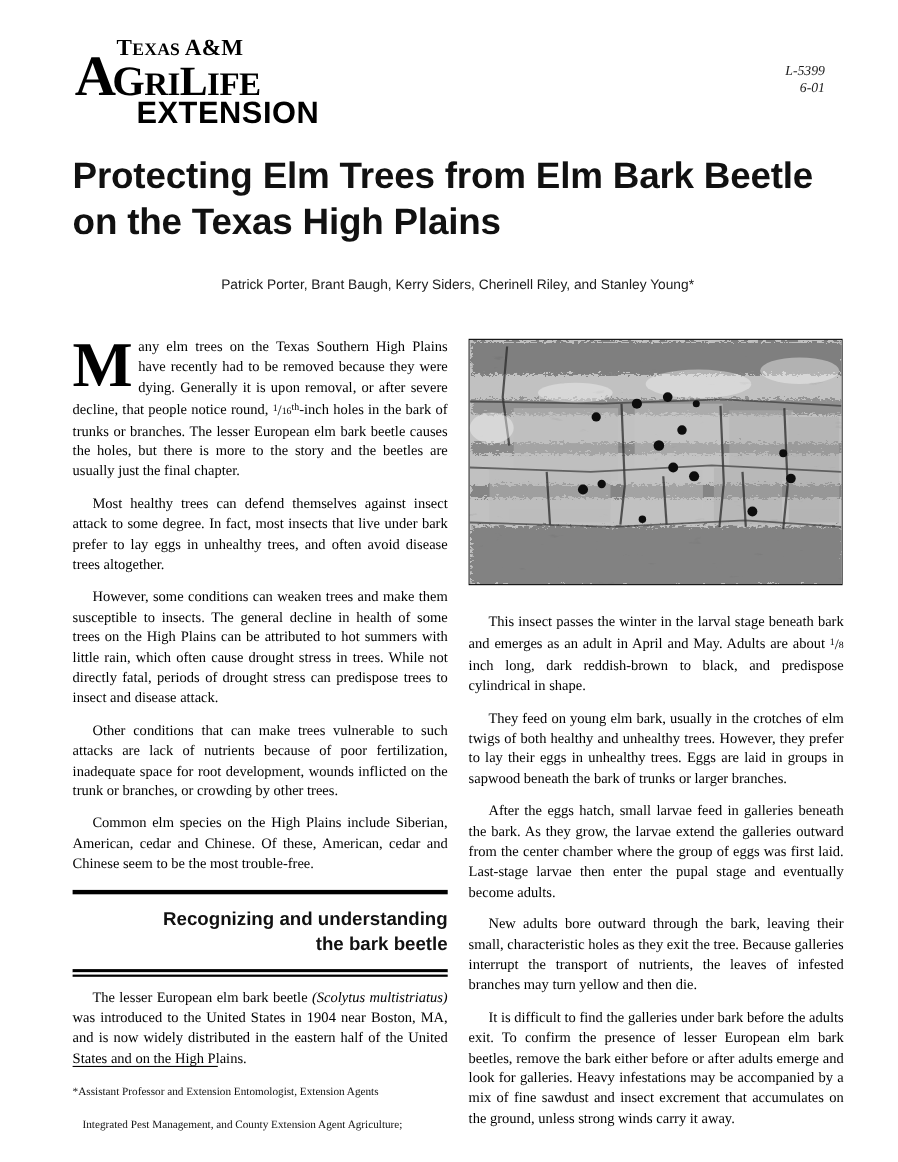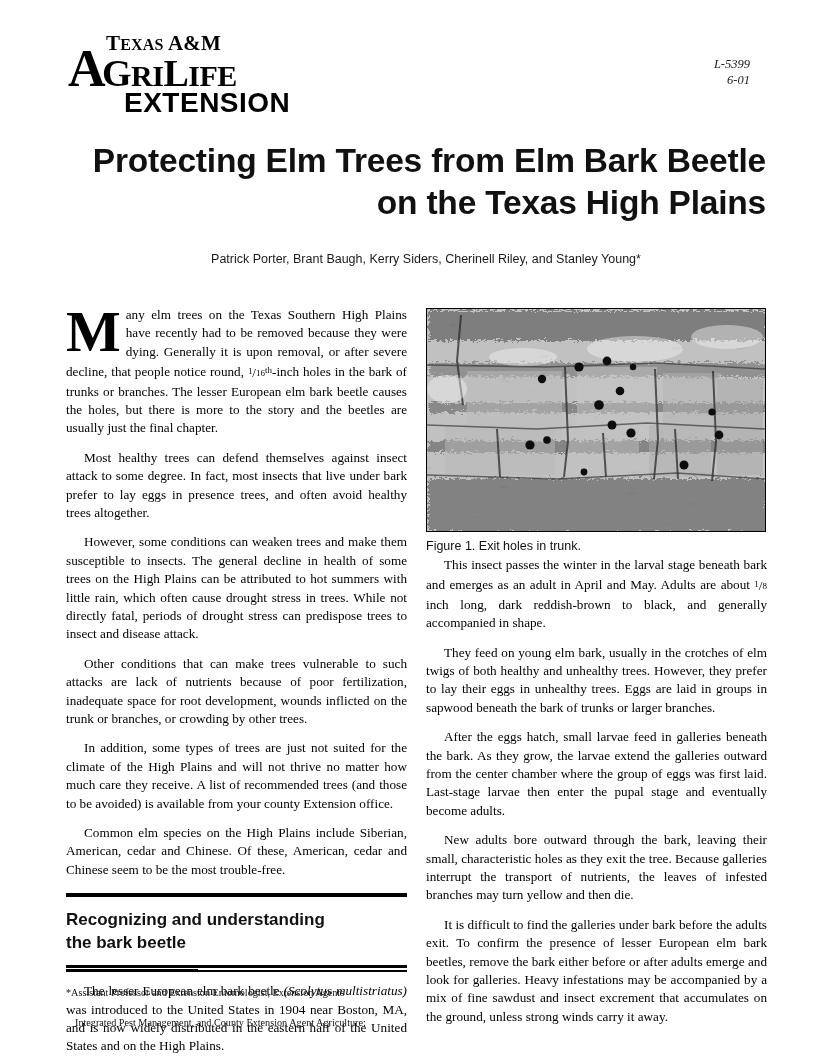--- a/index.html
+++ b/index.html
@@ -51,27 +51,26 @@
     left: 66px;
     top: 140px;
     width: 700px;
     font-family: "Liberation Sans Narrow", "Liberation Sans", sans-serif;
     font-stretch: condensed;
     font-weight: 600;
     font-size: 33.5px;
     line-height: 42px;
     letter-spacing: -0.2px;
     color: #111;
-    text-align: right;
   }
   .title-line { display: block; white-space: nowrap; }
 
   .byline {
     position: absolute;
-    left: 76px;
+    left: 66px;
     top: 252px;
     width: 700px;
     text-align: center;
     font-family: "Liberation Sans Narrow", "Liberation Sans", sans-serif;
     font-stretch: condensed;
     font-size: 12.5px;
     color: #1a1a1a;
   }
 
   
@@ -174,21 +173,21 @@
     height: 2px;
     background: #000;
     width: 100%;
   }
   .section-title {
     font-family: "Liberation Sans Narrow", "Liberation Sans", sans-serif;
     font-stretch: condensed;
     font-weight: 700;
     font-size: 17px;
     line-height: 23px;
-    text-align: left;
+    text-align: right;
     padding: 11px 0 11px 0;
     color: #111;
   }
 
   
   .footnote {
     position: absolute;
     left: 66px;
     top: 969px;
     width: 341px;
@@ -235,24 +234,23 @@
 </div>
 
 <div class="byline">Patrick Porter, Brant Baugh, Kerry Siders, Cherinell Riley, and Stanley Young*</div>
 
 <div class="col col-left">
 
   <p class="dropcap-para">
     <span class="dropcap">M</span><span>any elm trees on the Texas Southern High Plains have recently had to be removed because they were dying. Generally it is upon removal, or after severe decline, that people notice round, </span><span class="frac"><sup>1</sup>/<sub>16</sub></span><span class="sup-th">th</span><span>-inch holes in the bark of trunks or branches. The lesser European elm bark beetle causes the holes, but there is more to the story and the beetles are usually just the final chapter.</span>
   </p>
 
-  <p>Most healthy trees can defend themselves against insect attack to some degree. In fact, most insects that live under bark prefer to lay eggs in presence trees, and often avoid healthy trees altogether.</p>
+  <p>Most healthy trees can defend themselves against insect attack to some degree. In fact, most insects that live under bark prefer to lay eggs in unhealthy trees, and often avoid disease trees altogether.</p>
   <p>However, some conditions can weaken trees and make them susceptible to insects. The general decline in health of some trees on the High Plains can be attributed to hot summers with little rain, which often cause drought stress in trees. While not directly fatal, periods of drought stress can predispose trees to insect and disease attack.</p>
   <p>Other conditions that can make trees vulnerable to such attacks are lack of nutrients because of poor fertilization, inadequate space for root development, wounds inflicted on the trunk or branches, or crowding by other trees.</p>
-  <p>In addition, some types of trees are just not suited for the climate of the High Plains and will not thrive no matter how much care they receive. A list of recommended trees (and those to be avoided) is available from your county Extension office.</p>
   <p>Common elm species on the High Plains include Siberian, American, cedar and Chinese. Of these, American, cedar and Chinese seem to be the most trouble-free.</p>
 
   <div class="section-head">
     <div class="rule-thick"></div>
     <div class="section-title">
       <div>Recognizing and understanding</div>
       <div>the bark beetle</div>
     </div>
     <div class="rule-dbl-top"></div>
     <div class="rule-dbl-gap"></div>
@@ -336,25 +334,24 @@
       <circle cx="204" cy="124" r="4.6"></circle>
       <circle cx="285" cy="103" r="3.6"></circle>
       <circle cx="292" cy="126" r="4.4"></circle>
       <circle cx="257" cy="156" r="4.5"></circle>
       <circle cx="103" cy="136" r="4.6"></circle>
       <circle cx="120" cy="131" r="3.8"></circle>
       <circle cx="157" cy="163" r="3.4"></circle>
       <circle cx="206" cy="58" r="3.2"></circle>
     </g>
   </svg>
-  <div class="figure-caption">Figure 1. Exit holes in trunk.</div>
 </div>
 
 <div class="col-right-text">
-  <p><span>This insect passes the winter in the larval stage beneath bark and emerges as an adult in April and May. Adults are about </span><span class="frac"><sup>1</sup>/<sub>8</sub></span><span> inch long, dark reddish-brown to black, and generally accompanied in shape.</span></p>
+  <p><span>This insect passes the winter in the larval stage beneath bark and emerges as an adult in April and May. Adults are about </span><span class="frac"><sup>1</sup>/<sub>8</sub></span><span> inch long, dark reddish-brown to black, and predispose cylindrical in shape.</span></p>
 
   <p>They feed on young elm bark, usually in the crotches of elm twigs of both healthy and unhealthy trees. However, they prefer to lay their eggs in unhealthy trees. Eggs are laid in groups in sapwood beneath the bark of trunks or larger branches.</p>
   <p>After the eggs hatch, small larvae feed in galleries beneath the bark. As they grow, the larvae extend the galleries outward from the center chamber where the group of eggs was first laid. Last-stage larvae then enter the pupal stage and eventually become adults.</p>
   <p>New adults bore outward through the bark, leaving their small, characteristic holes as they exit the tree. Because galleries interrupt the transport of nutrients, the leaves of infested branches may turn yellow and then die.</p>
   <p>It is difficult to find the galleries under bark before the adults exit. To confirm the presence of lesser European elm bark beetles, remove the bark either before or after adults emerge and look for galleries. Heavy infestations may be accompanied by a mix of fine sawdust and insect excrement that accumulates on the ground, unless strong winds carry it away.</p>
 </div>
 
 <div class="footnote">
   <div class="footnote-rule"></div>
   <span class="footnote-line">*Assistant Professor and Extension Entomologist, Extension Agents</span>

